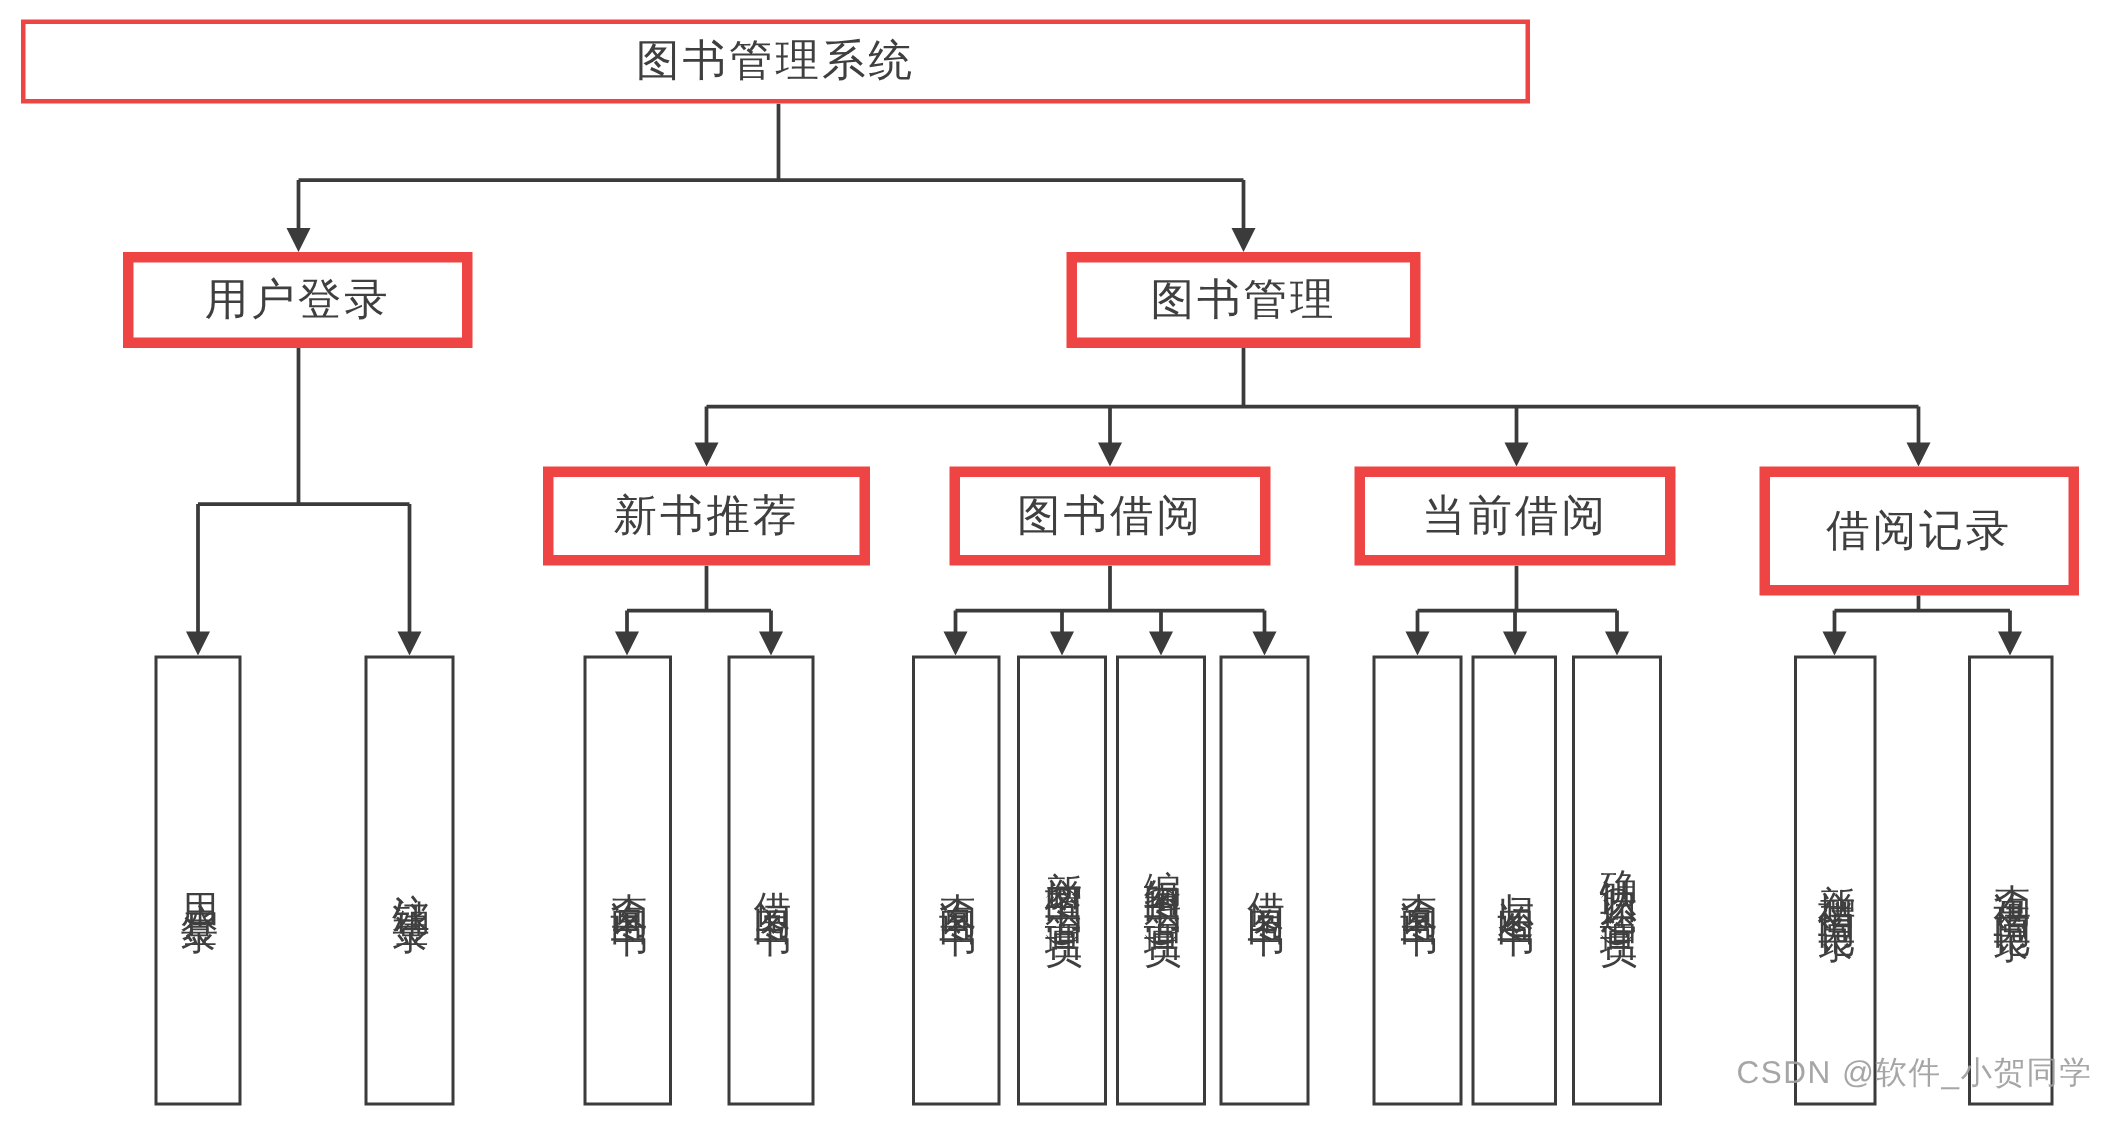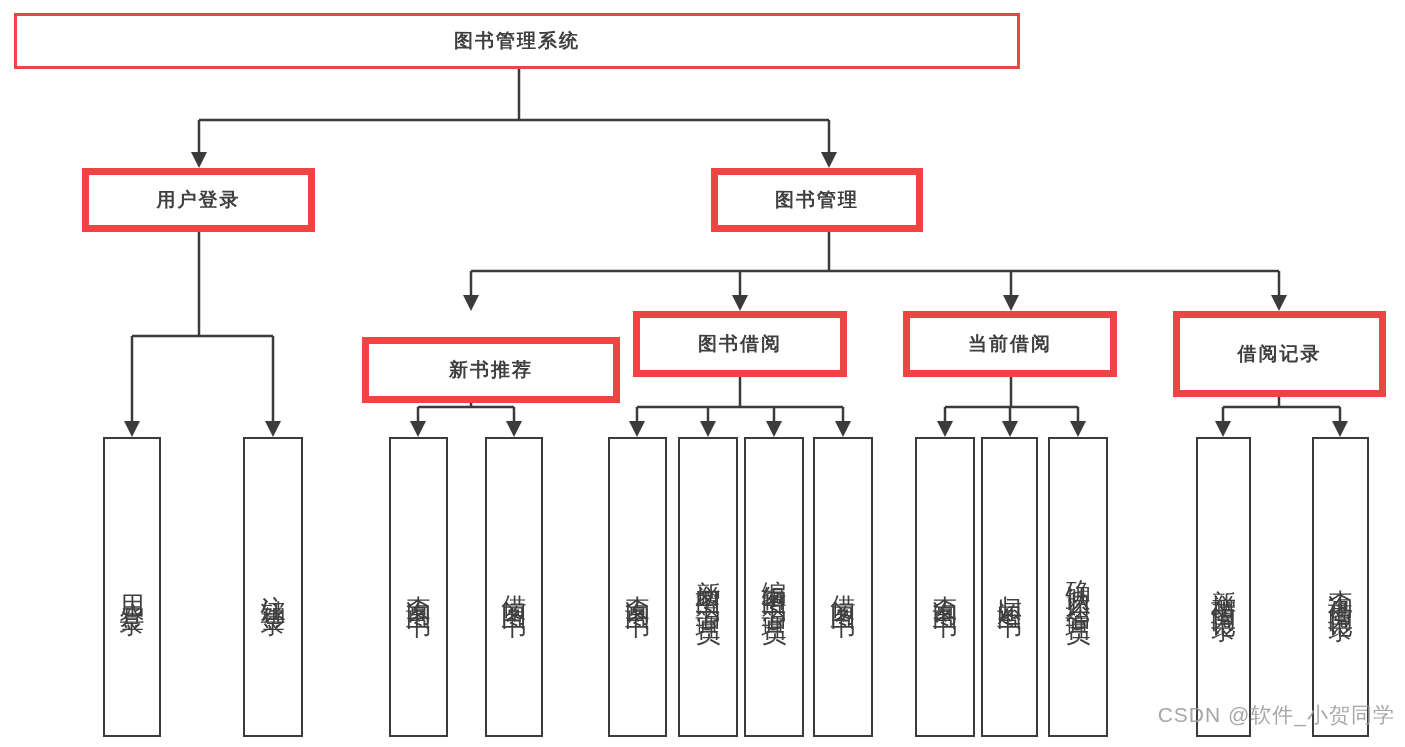--- a/index.html
+++ b/index.html
@@ -26,24 +26,23 @@
     box-sizing: border-box;
     background: #ffffff;
     color: #3f3f3f;
     display: flex;
     align-items: center;
     justify-content: center;
     z-index: 2;
   }
   .node {
     border: 7px solid #ef4444;
-    font-size: 19px;
+    font-size: 29px;
     letter-spacing: 2px;
     white-space: nowrap;
-    font-weight: bold;
   }
   .leaf {
     border: 2.5px solid #3b3b3b;
     writing-mode: vertical-rl;
     text-orientation: mixed;
     font-size: 25px;
     letter-spacing: 6px;
     line-height: 1;
   }
   .root-box { border-width: 3.5px; }
@@ -135,23 +134,23 @@
       <path d="M1223 407 V422"></path>
       <path d="M1340 407 V422"></path>
       <polygon points="1215,421 1231,421 1223,437" fill="#3b3b3b" stroke="none"></polygon>
       <polygon points="1332,421 1348,421 1340,437" fill="#3b3b3b" stroke="none"></polygon>
     </g>
   </svg>
 
   <div class="node root-box" style="left:14px; top:13px; width:1006px; height:56px;">图书管理系统</div>
 
   <div class="node" style="left:82px; top:168px; width:233px; height:64px;">用户登录</div>
-  <div class="node" style="left:711px; top:168px; width:212px; height:64px;">图书管理</div>
+  <div class="node" style="left:711px; top:168px; width:236px; height:64px;">图书管理</div>
 
-  <div class="node" style="left:362px; top:311px; width:258px; height:66px;margin-top:26px;">新书推荐</div>
+  <div class="node" style="left:362px; top:311px; width:218px; height:66px;">新书推荐</div>
   <div class="node" style="left:633px; top:311px; width:214px; height:66px;">图书借阅</div>
   <div class="node" style="left:903px; top:311px; width:214px; height:66px;">当前借阅</div>
   <div class="node" style="left:1173px; top:311px; width:213px; height:86px;">借阅记录</div>
 
   <div class="leaf" style="left:103px; top:437px; width:58px; height:300px;">用户登录</div>
   <div class="leaf" style="left:243px; top:437px; width:60px; height:300px;">注销登录</div>
 
   <div class="leaf" style="left:389px; top:437px; width:59px; height:300px;">查询图书</div>
   <div class="leaf" style="left:485px; top:437px; width:58px; height:300px;">借阅图书</div>
 

